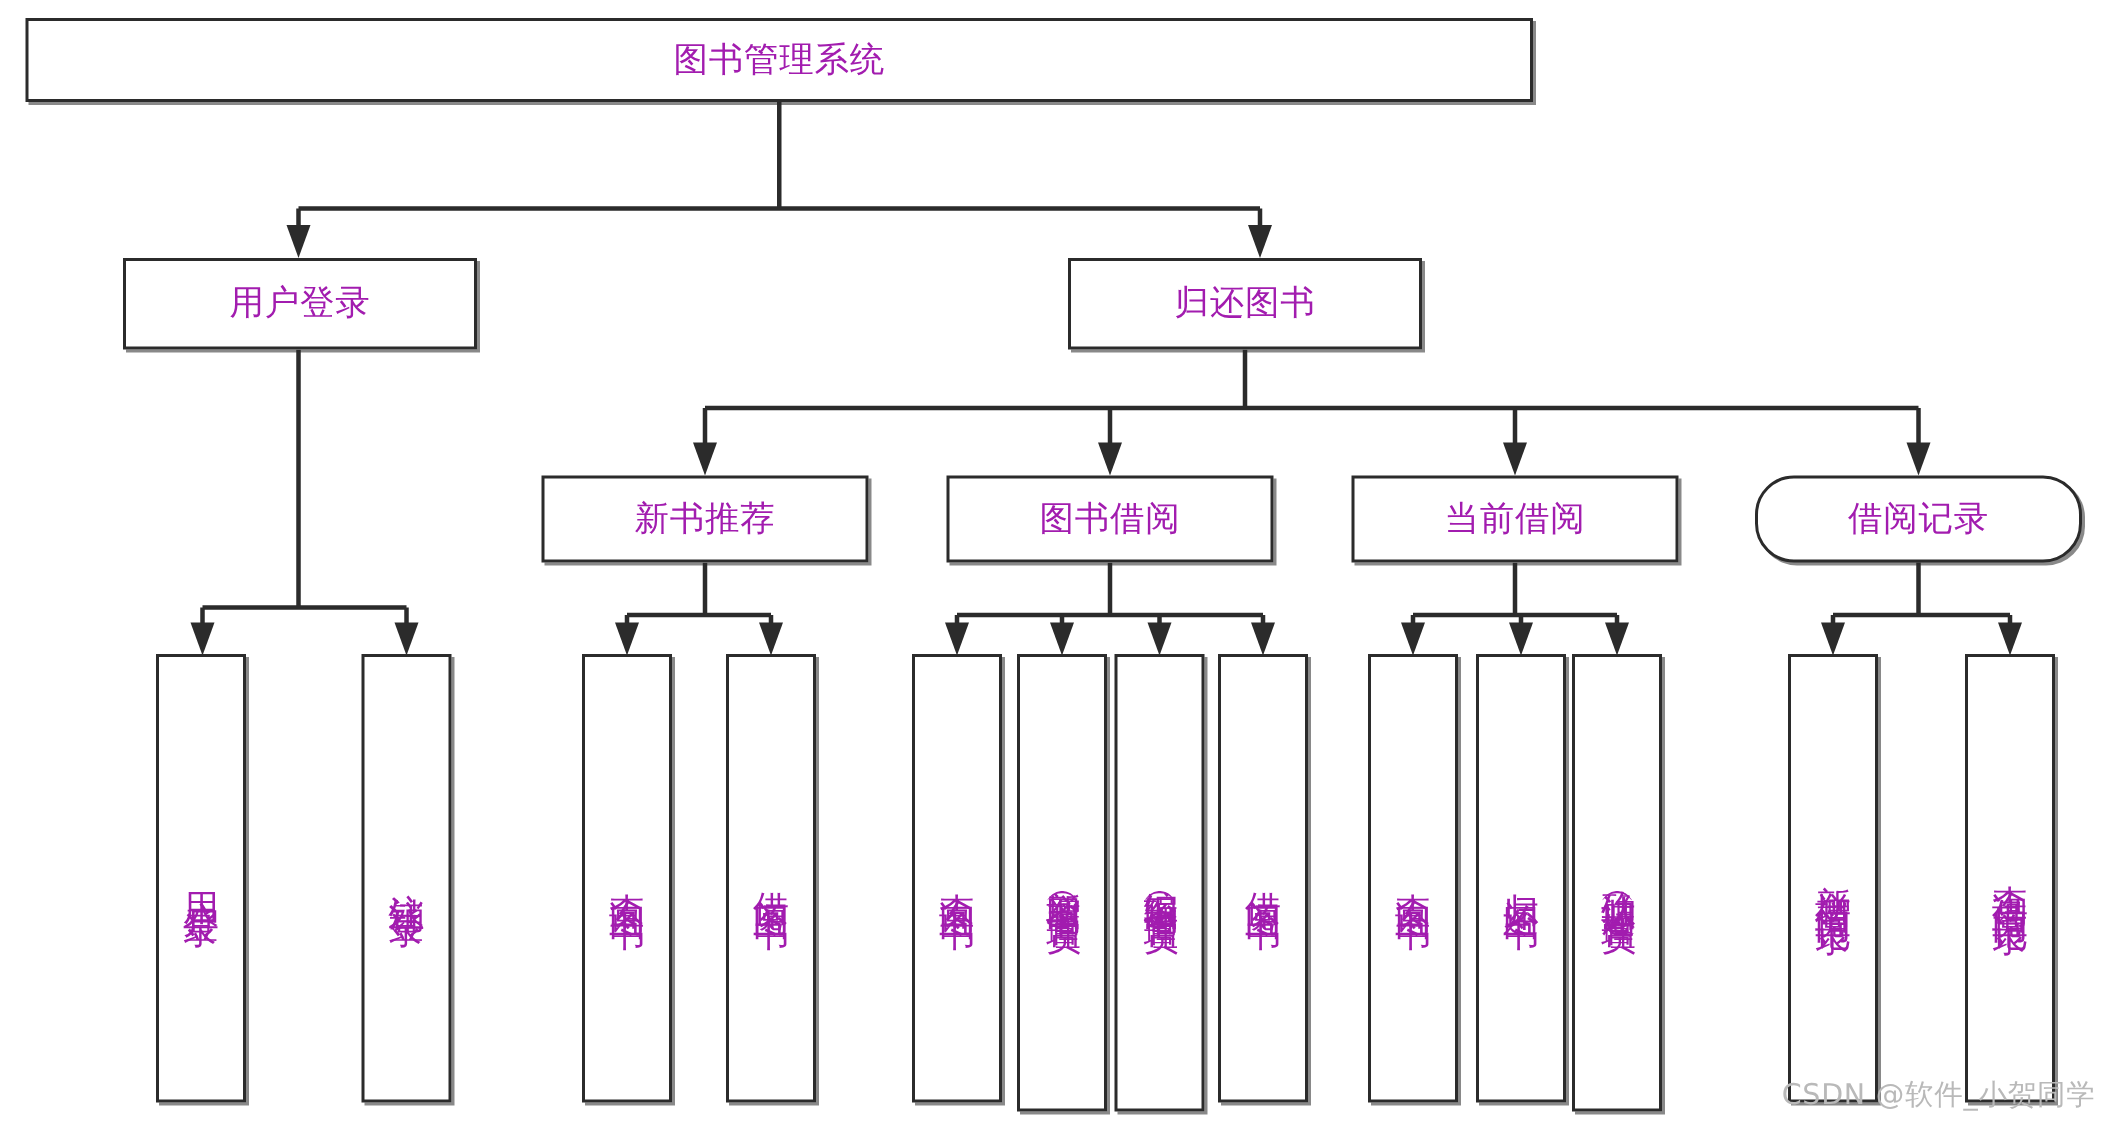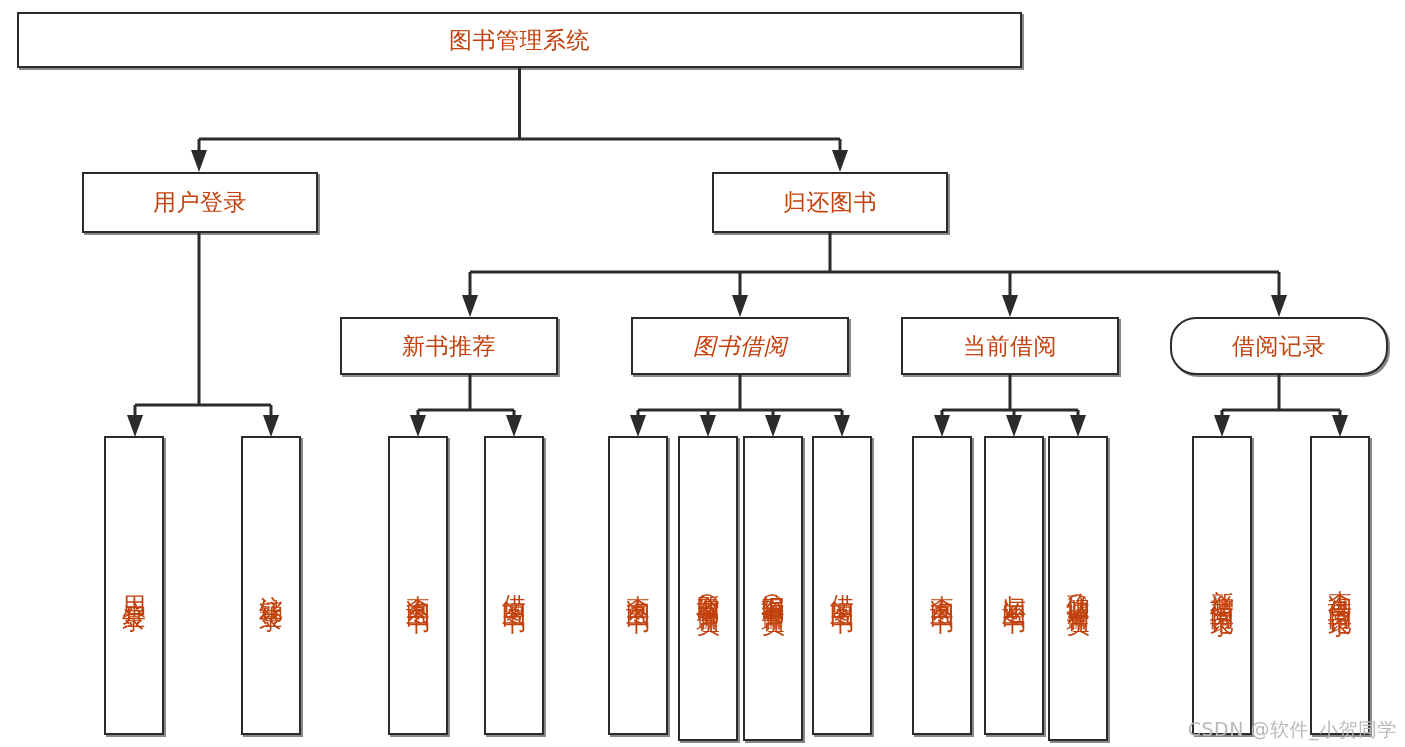--- a/index.html
+++ b/index.html
@@ -35,21 +35,21 @@
     box-shadow: 2px 2px 0 0 rgba(40,40,40,0.55);
     display: flex;
     align-items: center;
     justify-content: center;
     z-index: 2;
   }
   .node-label {
     font-size: 23px;
     line-height: 1.25;
     letter-spacing: 0.5px;
-    color: #c2410c;
+    color: #a21caf;
     white-space: nowrap;
     text-align: center;
   }
   .node.leaf {
     align-items: center;
     justify-content: center;
     padding: 6px 0;
   }
   .node.leaf .node-label {
     writing-mode: vertical-rl;
@@ -113,24 +113,24 @@
   <div id="nodes">
       <div class="node root" style="left: 17px; top: 12px; width: 1005px; height: 56px;">
         <span class="node-label">图书管理系统</span>
       </div>
       <div class="node level2" style="left: 82px; top: 172px; width: 236px; height: 61px;">
         <span class="node-label">用户登录</span>
       </div>
       <div class="node level2" style="left: 712px; top: 172px; width: 236px; height: 61px;">
         <span class="node-label">归还图书</span>
       </div>
-      <div class="node level3" style="left: 340px; top: 317px; width: 218px; height: 58px;">
+      <div class="node level3" style="left: 361px; top: 317px; width: 218px; height: 58px;">
         <span class="node-label">新书推荐</span>
       </div>
-      <div class="node level3" style="left: 631px; top: 317px; width: 218px; height: 58px; font-style: italic;">
+      <div class="node level3" style="left: 631px; top: 317px; width: 218px; height: 58px;">
         <span class="node-label">图书借阅</span>
       </div>
       <div class="node level3" style="left: 901px; top: 317px; width: 218px; height: 58px;">
         <span class="node-label">当前借阅</span>
       </div>
       <div class="node level3" style="left: 1170px; top: 317px; width: 218px; height: 58px; border-radius: 26px;">
         <span class="node-label">借阅记录</span>
       </div>
       <div class="node leaf" style="left: 104px; top: 436px; width: 60px; height: 299px;">
         <span class="node-label">用户登录</span>

